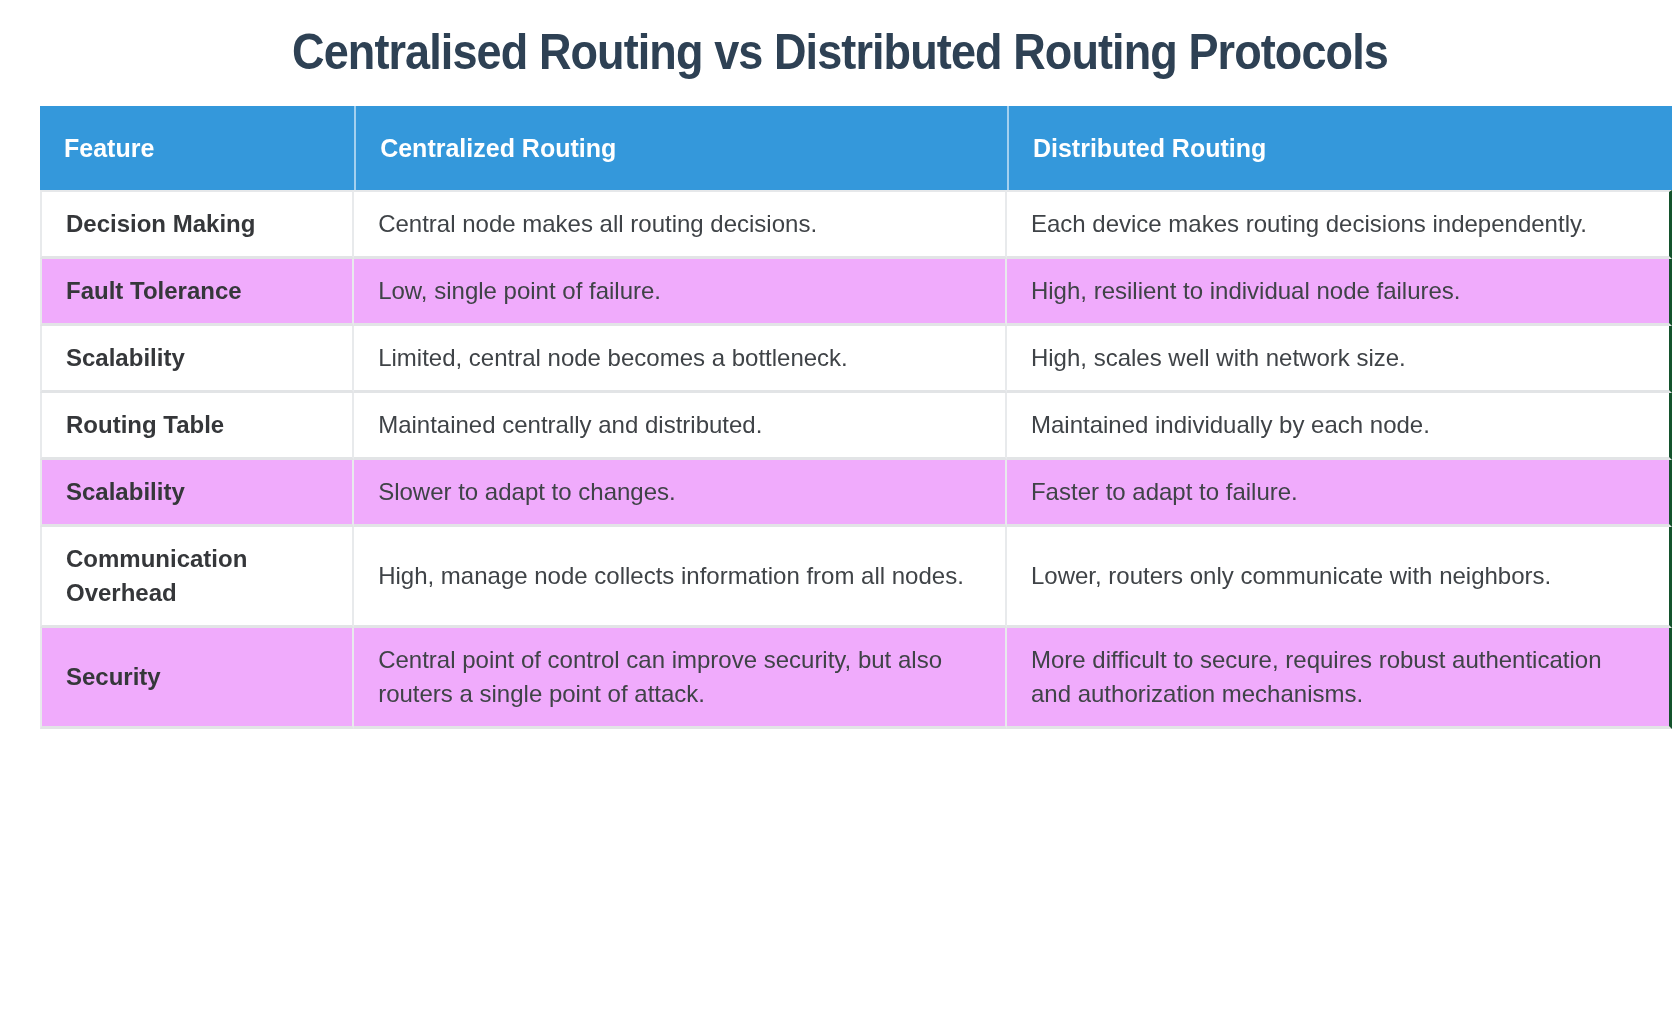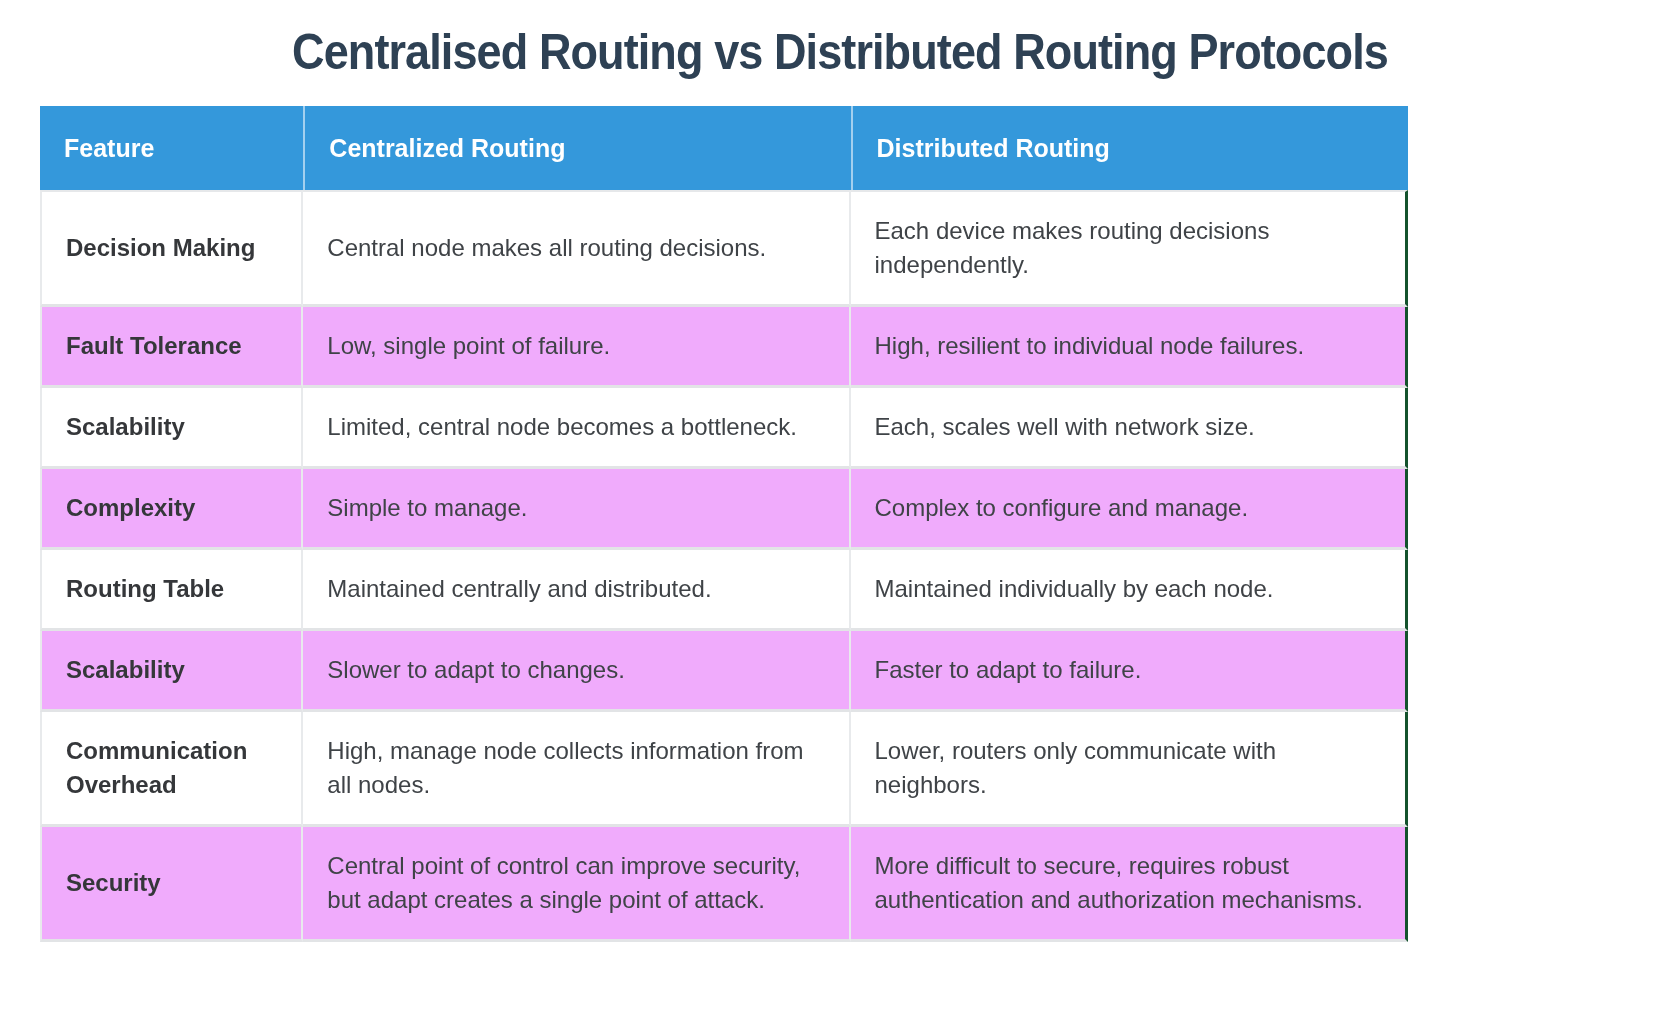--- a/index.html
+++ b/index.html
@@ -21,21 +21,21 @@
     font-size: 50px;
     font-weight: bold;
     letter-spacing: -1px;
     line-height: 60px;
     color: #2e4154;
     transform: scaleX(0.9);
     transform-origin: 50% 50%;
     white-space: nowrap;
   }
   table.compare {
-    width: 1368px;
+    width: 1632px;
     border-collapse: separate;
     border-spacing: 0;
     table-layout: fixed;
   }
   col.c-feature { width: 19.25%; }
   col.c-central { width: 40%; }
   col.c-distrib { width: 40.75%; }
 
   th {
     background: #3498db;
@@ -46,21 +46,21 @@
     padding: 28px 24px;
     line-height: 28px;
     vertical-align: middle;
   }
   th + th { border-left: 2px solid rgba(255,255,255,0.55); }
 
   td {
     font-size: 24px;
     line-height: 34px;
     color: #3f4347;
-    padding: 22px 24px;
+    padding: 15px 24px;
     vertical-align: middle;
     background: #ffffff;
     border-bottom: 3px solid #e2e4e6;
     border-right: 2px solid #e8eaec;
   }
   td.feature {
     font-weight: bold;
     color: #35373a;
     border-left: 2px solid #e8eaec;
   }
@@ -96,28 +96,23 @@
 
   <tr class="alt">
     <td class="feature">Fault Tolerance</td>
     <td>Low, single point of failure.</td>
     <td>High, resilient to individual node failures.</td>
   </tr>
 
   <tr>
     <td class="feature">Scalability</td>
     <td>Limited, central node becomes a bottleneck.</td>
-    <td>Each, scales well with network size.</td>
+    <td>High, scales well with network size.</td>
   </tr>
 
-  <tr class="alt">
-    <td class="feature">Complexity</td>
-    <td>Simple to manage.</td>
-    <td>Complex to configure and manage.</td>
-  </tr>
 
   <tr>
     <td class="feature">Routing Table</td>
     <td>Maintained centrally and distributed.</td>
     <td>Maintained individually by each node.</td>
   </tr>
 
   <tr class="alt">
     <td class="feature">Scalability</td>
     <td>Slower to adapt to changes.</td>
@@ -125,19 +120,19 @@
   </tr>
 
   <tr>
     <td class="feature">Communication Overhead</td>
     <td>High, manage node collects information from all nodes.</td>
     <td>Lower, routers only communicate with neighbors.</td>
   </tr>
 
   <tr class="alt">
     <td class="feature">Security</td>
-    <td>Central point of control can improve security, but adapt creates a single point of attack.</td>
+    <td>Central point of control can improve security, but also routers a single point of attack.</td>
     <td>More difficult to secure, requires robust authentication and authorization mechanisms.</td>
   </tr>
 
 </tbody>
   </table>
 </div>
 
 </body></html>

